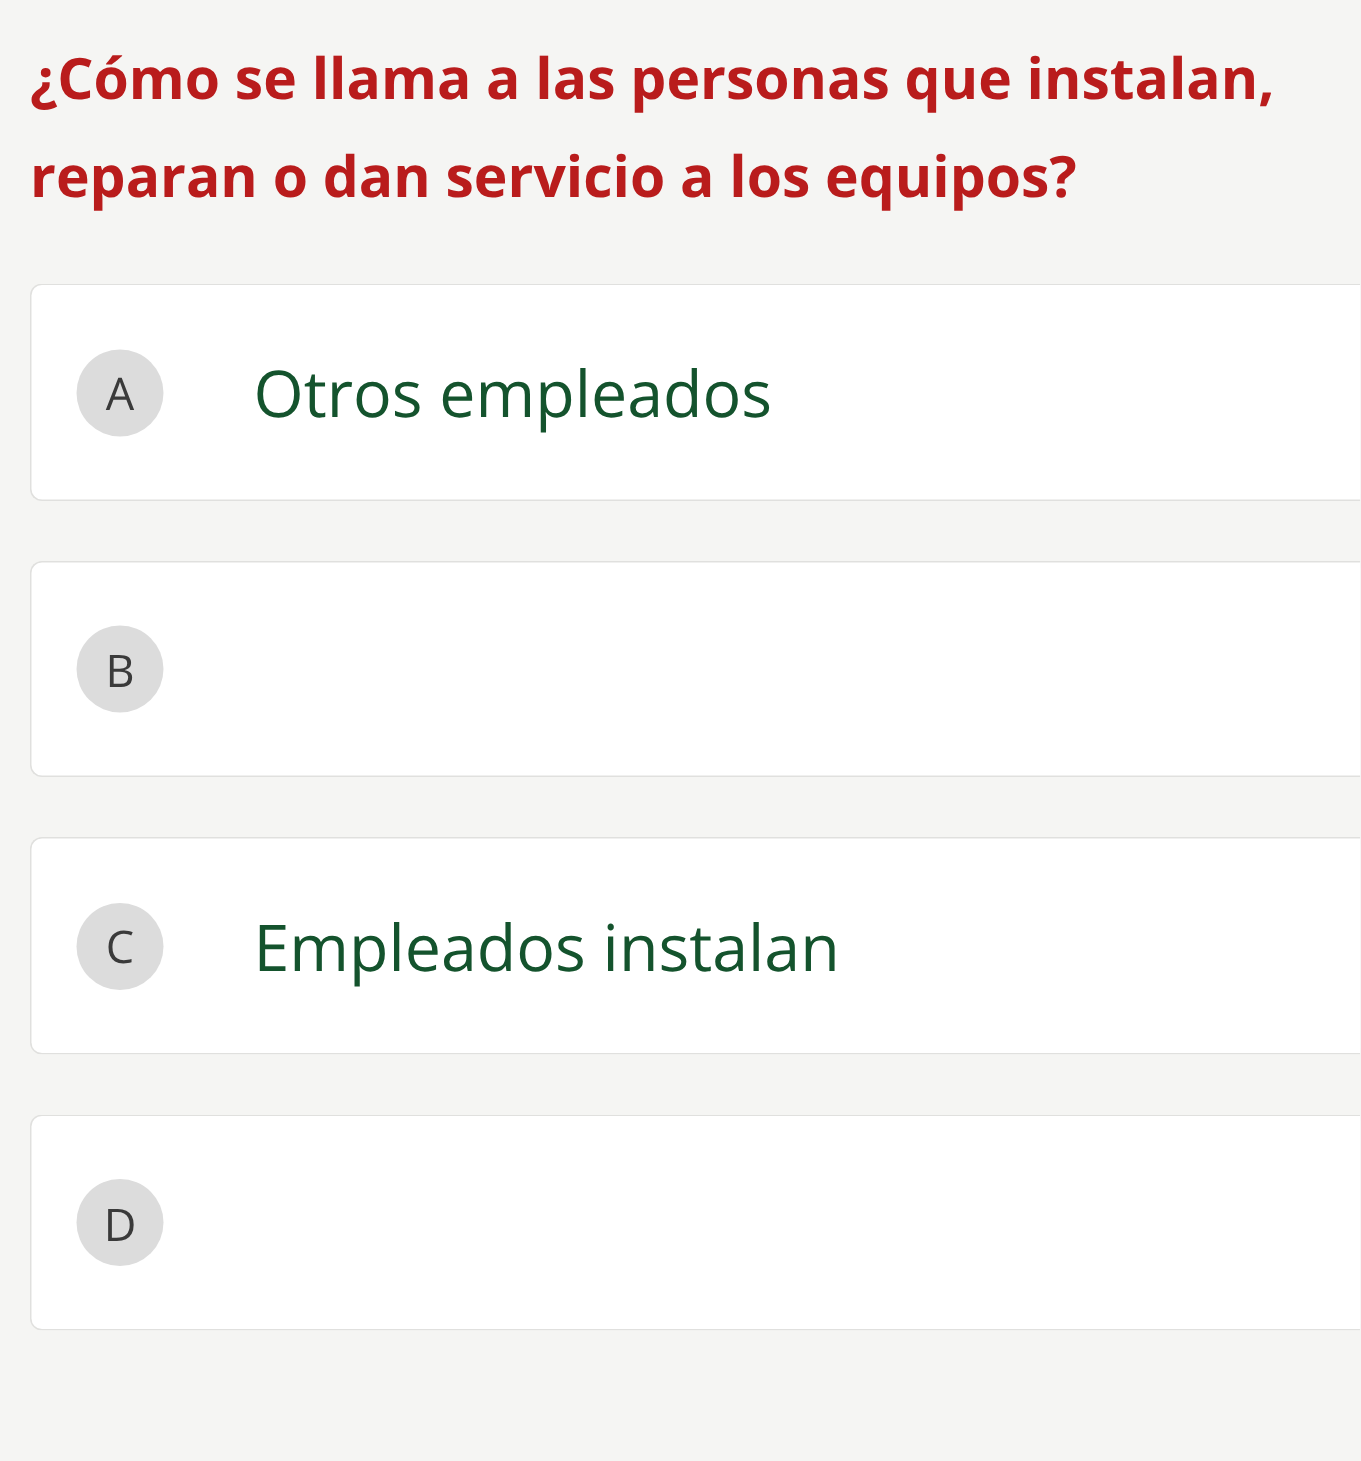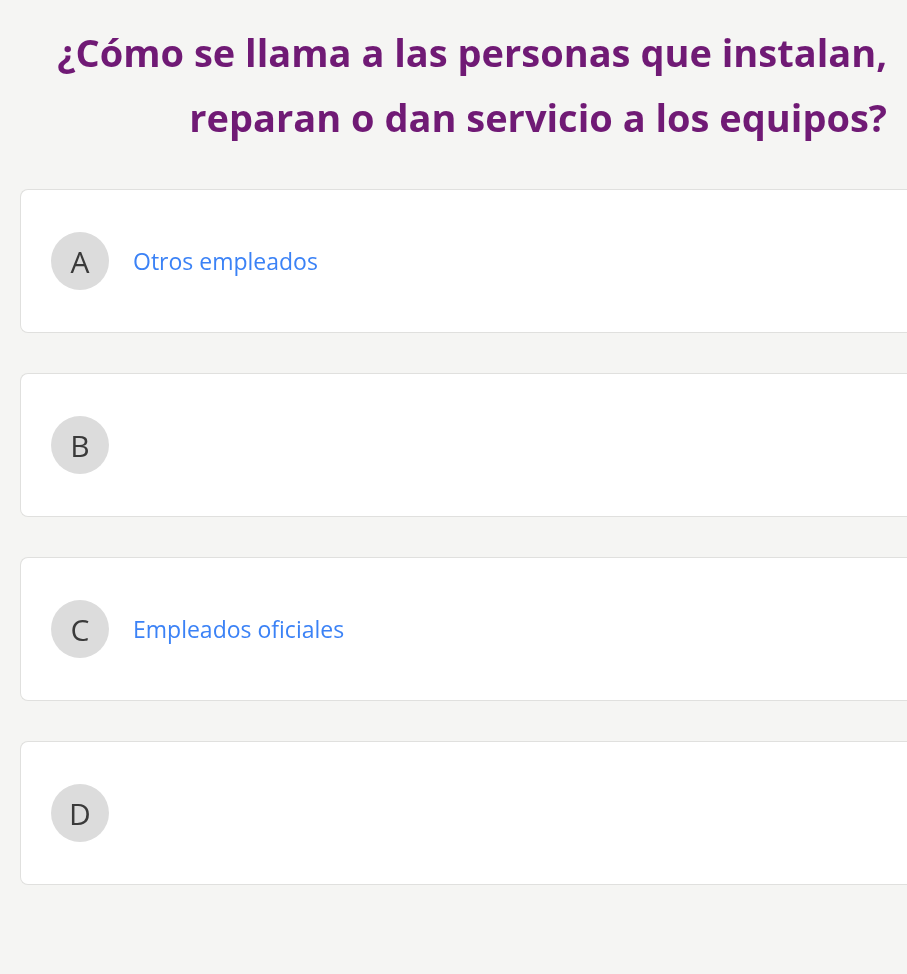--- a/index.html
+++ b/index.html
@@ -13,24 +13,23 @@
       width: 907px;
       height: 974px;
       overflow: hidden;
     }
     .question-container {
       padding: 20px 20px 0 20px;
     }
     .question-text {
       font-size: 38px;
       font-weight: 700;
-      color: #701a75;
+      color: #b91c1c;
       line-height: 1.7;
       margin-bottom: 40px;
-      text-align: right;
     }
     .options-container {
       padding-left: 20px;
     }
     .option {
       background-color: #ffffff;
       border: 1px solid #e0e0de;
       border-right: none;
       border-radius: 8px 0 0 8px;
       padding: 42px 30px;
@@ -50,40 +49,41 @@
       background-color: #dcdcdc;
       color: #3a3a3a;
       display: flex;
       align-items: center;
       justify-content: center;
       font-size: 30px;
       font-weight: 400;
       margin-right: 24px;
     }
     .option-text {
-      font-size: 23px;
-      color: #3b82f6;
+      font-size: 43px;
+      color: #14532d;
       font-weight: 400;
+      margin-left: 36px;
     }
   </style>
 </head>
 <body>
 
 <div class="question-container">
   <div class="question-text">¿Cómo se llama a las personas que instalan, reparan o dan servicio a los equipos?</div>
 </div>
 
 <div class="options-container">
   <div class="option">
     <div class="option-letter">A</div>
     <div class="option-text">Otros empleados</div>
   </div>
   <div class="option">
     <div class="option-letter">B</div>
   </div>
   <div class="option">
     <div class="option-letter">C</div>
-    <div class="option-text">Empleados oficiales</div>
+    <div class="option-text">Empleados instalan</div>
   </div>
   <div class="option">
     <div class="option-letter">D</div>
   </div>
 </div>
 
 </body></html>

